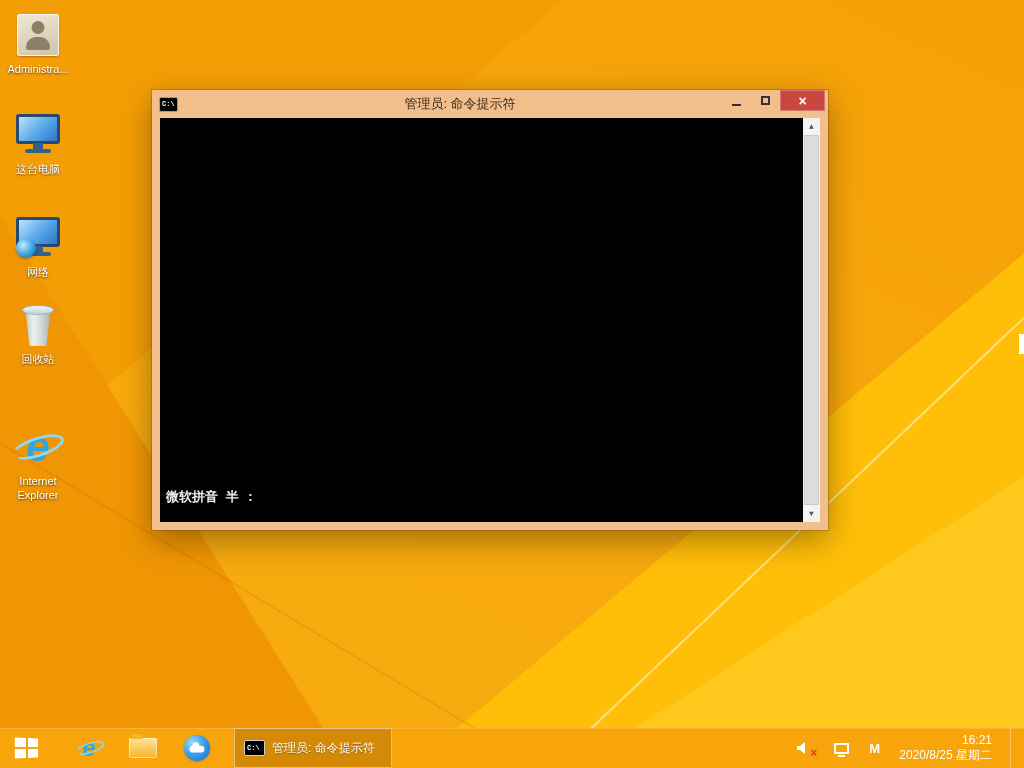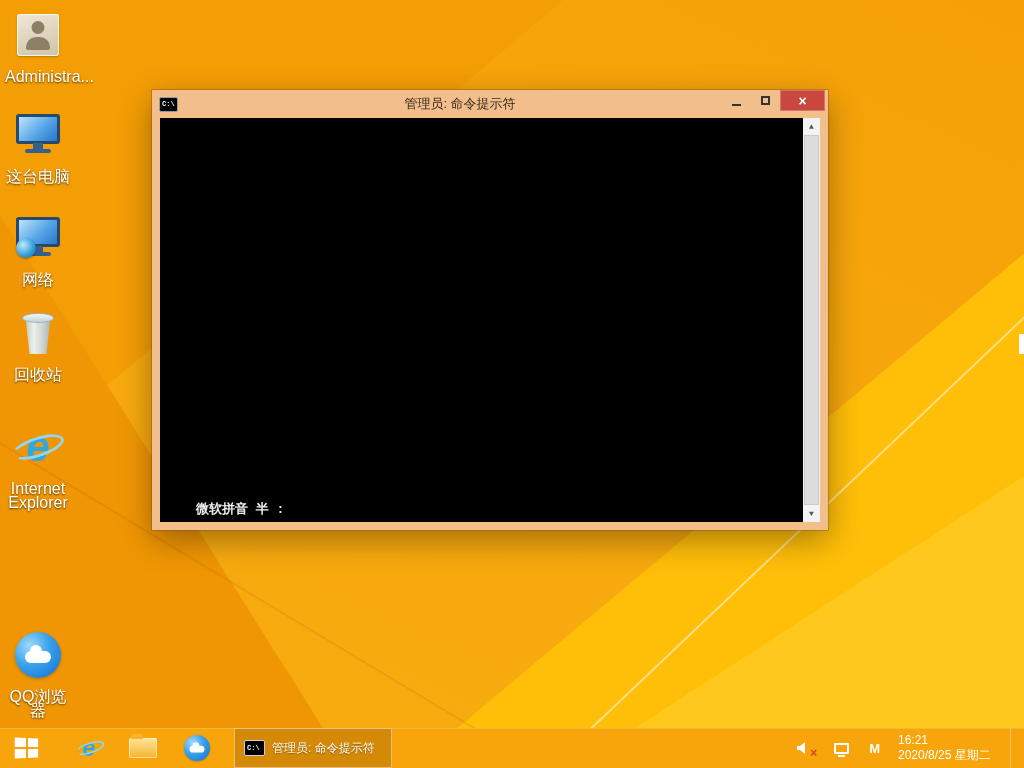--- a/index.html
+++ b/index.html
@@ -11,21 +11,21 @@
   .tri-bright   { background:#FFBE08; clip-path:polygon(100% 33%,100% 100%,40% 100%); }
   .tri-brighter { background:#FFC81C; clip-path:polygon(100% 62%,100% 100%,56% 100%); }
   .tri-dark     { background:#F09604; clip-path:polygon(0 28%,34% 100%,0 100%); }
   .tri-darktop  { background:#F49E05; clip-path:polygon(0 0,55% 0,0 62%); }
   .diag-line { position:absolute; left:548px; top:768px; width:660px; height:2px; background:rgba(255,255,255,.5); transform-origin:0 0; transform:rotate(-43.5deg); }
   .ray { position:absolute; left:-20px; top:430px; width:720px; height:2px; background:rgba(160,80,0,.14); transform-origin:0 0; transform:rotate(31deg); }
   .edge-notch { position:absolute; right:0; top:334px; width:5px; height:20px; background:#fff; }
 
   
   .dicon { position:absolute; left:4px; width:68px; display:flex; flex-direction:column; align-items:center; gap:4px; cursor:pointer; }
-  .dlabel { color:#fff; font-size:16px; text-align:center; text-shadow:0 1px 2px rgba(0,0,0,.7); line-height:14px; max-width:66px;margin-top:8px; }
+  .dlabel { color:#fff; font-size:11px; text-align:center; text-shadow:0 1px 2px rgba(0,0,0,.7); line-height:14px; max-width:66px; }
   .art { height:46px; display:flex; align-items:center; justify-content:center; position:relative; }
 
   .user-tile { width:42px; height:42px; border-radius:3px; background:linear-gradient(160deg,#efe8d8,#cfc3a6); box-shadow:inset 0 0 0 1px rgba(255,255,255,.8),0 1px 2px rgba(0,0,0,.25); position:relative; }
   .user-tile .head { position:absolute; top:7px; left:50%; transform:translateX(-50%); width:13px; height:13px; border-radius:50%; background:#8d8066; }
   .user-tile .torso { position:absolute; bottom:6px; left:50%; transform:translateX(-50%); width:24px; height:13px; border-radius:10px 10px 2px 2px; background:#8d8066; }
 
   .monitor { width:46px; height:42px; position:relative; }
   .monitor .scr { position:absolute; top:0; left:1px; width:44px; height:30px; border:3px solid #27496d; border-radius:3px; background:linear-gradient(135deg,#bfe3f9 0%,#57a7e8 55%,#2e73c8 100%); }
   .monitor .neck { position:absolute; bottom:7px; left:50%; transform:translateX(-50%); width:10px; height:6px; background:#35608c; }
   .monitor .base { position:absolute; bottom:3px; left:50%; transform:translateX(-50%); width:26px; height:4px; border-radius:2px; background:#35608c; }
@@ -56,21 +56,21 @@
   .title-icon { position:absolute; left:7px; top:7px; width:19px; height:15px; background:#000; border:1px solid #9a9a9a; border-radius:2px; color:#fff; font:700 7px/13px "Liberation Mono",monospace; padding-left:2px; overflow:hidden; }
   .title-text { position:absolute; left:60px; right:120px; top:0; height:28px; line-height:28px; text-align:center; font-size:13px; color:#3a2a18; }
   .capbtns { position:absolute; right:3px; top:0; display:flex; align-items:flex-start; }
   .cb { width:29px; height:21px; display:flex; align-items:center; justify-content:center; cursor:pointer; }
   .cb-min .g { width:9px; height:2px; background:#333; margin-top:8px; }
   .cb-max .g { width:9px; height:9px; border:2px solid #333; }
   .cb-close { width:45px; height:21px; background:#C9473F; color:#fff; font-size:14px; font-weight:700; display:flex; align-items:center; justify-content:center; box-shadow:inset 0 0 0 1px rgba(255,255,255,.25); cursor:pointer; }
   .console { position:absolute; left:8px; top:28px; right:8px; bottom:8px; background:#000; font-family:"Liberation Mono","DejaVu Sans Mono",monospace; font-size:13px; font-weight:700; color:#c8c8c8; cursor:text; }
   .clines { position:absolute; left:6px; top:4px; right:24px; }
   .cline { min-height:16px; line-height:16px; white-space:pre; }
-  .ime { position:absolute; left:6px; bottom:4px; line-height:16px; color:#eee;margin-left:30px; }
+  .ime { position:absolute; left:6px; bottom:16px; line-height:16px; color:#eee; }
   .vscroll { position:absolute; right:0; top:0; bottom:0; width:17px; background:#f3f3f3; }
   .varrow { position:absolute; left:0; width:17px; height:17px; display:flex; align-items:center; justify-content:center; font-size:8px; color:#555; cursor:pointer; }
   .va-up { top:0; } .va-down { bottom:0; }
   .vthumb { position:absolute; left:1px; right:1px; top:17px; bottom:17px; background:#dcdcdc; border:1px solid #c9c9c9; cursor:pointer; }
 
   
   .taskbar { position:absolute; left:0; bottom:0; width:1024px; height:40px; background:#F7A50A; display:flex; align-items:center; box-shadow:inset 0 1px 0 rgba(255,255,255,.18); }
   .tb-btn { height:40px; display:flex; align-items:center; justify-content:center; cursor:pointer; }
   .tb-start { width:54px; }
   .winlogo { width:24px; height:20px; display:grid; grid-template-columns:1fr 1fr; grid-template-rows:1fr 1fr; gap:2px; transform:perspective(60px) rotateY(14deg); }
@@ -83,21 +83,21 @@
   .tb-task { height:40px; margin-left:14px; padding:0 10px; display:flex; align-items:center; gap:7px; background:rgba(92,44,0,.22); box-shadow:inset 0 0 0 1px rgba(255,255,255,.45); min-width:158px; cursor:pointer; }
   .task-cmdicon { width:21px; height:16px; background:#000; border:1px solid #cfcfcf; border-radius:2px; color:#fff; font:700 7px/14px "Liberation Mono",monospace; padding-left:2px; overflow:hidden; }
   .task-label { color:#fff; font-size:12px; text-shadow:0 1px 1px rgba(0,0,0,.4); white-space:nowrap; }
   .tb-spacer { flex:1; }
   .tray { display:flex; align-items:center; gap:18px; margin-right:6px; height:40px; }
   .tray-ic { position:relative; width:20px; height:18px; display:flex; align-items:center; justify-content:center; cursor:pointer; }
   .mute-x { position:absolute; right:-4px; bottom:-2px; color:#e03a2a; font-size:12px; font-weight:700; line-height:1; }
   .net-ic { width:15px; height:11px; border:2px solid #fff; border-radius:1px; position:relative; }
   .net-ic::after { content:""; position:absolute; left:2px; bottom:-5px; width:7px; height:2px; background:#fff; }
   .lang { color:#fff; font-size:13px; font-weight:700; cursor:pointer; }
-  .clock { color:#fff; font-size:12px; text-align:left; line-height:15px; cursor:pointer; min-width:94px; }
+  .clock { color:#fff; font-size:12px; text-align:right; line-height:15px; cursor:pointer; min-width:94px; }
   .show-desktop { width:8px; height:40px; border-left:1px solid rgba(255,255,255,.35); cursor:pointer; }
 </style>
 </head>
 <body>
 
 <div class="desktop">
 
   <div class="wp-layer tri-darktop"></div>
   <div class="wp-layer tri-dark"></div>
   <div class="wp-layer tri-bright"></div>
@@ -132,49 +132,41 @@
     <div class="art">
       <div class="monitor">
           <div class="scr"></div>
           <div class="neck"></div>
           <div class="base"></div>
         </div>
     </div>
     <div class="dlabel">这台电脑</div>
   </div>
 
-  <div class="dicon" style="top:310px">
+  <div class="dicon" style="top:302px">
     <div class="art">
       <div class="bin">
           <div class="body"></div>
           <div class="rim"></div>
         </div>
     </div>
     <div class="dlabel">回收站</div>
   </div>
 
   <div class="dicon" style="top:424px">
     <div class="art">
       <div class="ie-art">
         <div class="ie-e">e</div>
         <div class="ie-ring"></div>
       </div>
     </div>
     <div class="dlabel">Internet Explorer</div>
   </div>
 
 
-  <div class="dicon" style="top:632px">
-    <div class="art">
-      <div class="qq-art">
-          <div class="qq-cloud"></div>
-        </div>
-    </div>
-    <div class="dlabel">QQ浏览器</div>
-  </div>
 
   <div class="cmdwin">
     <div class="titlebar">
       <div class="title-icon">C:\</div>
       <div class="title-text">管理员: 命令提示符</div>
       <div class="capbtns">
         <div class="cb cb-min">
             <div class="g"></div>
           </div>
         <div class="cb cb-max">

